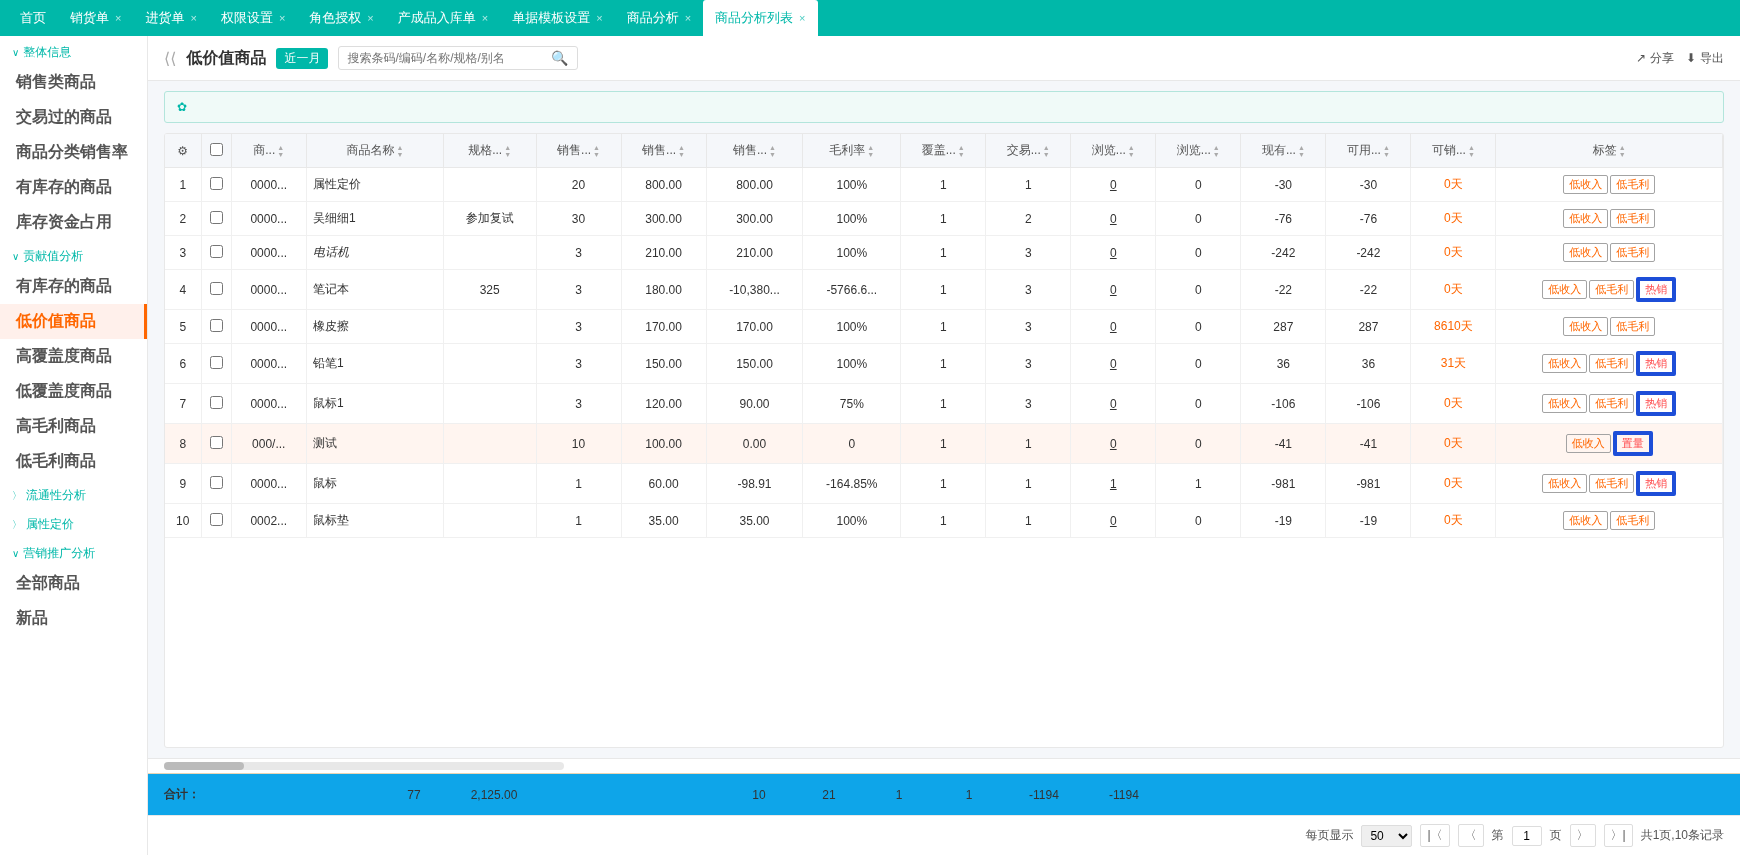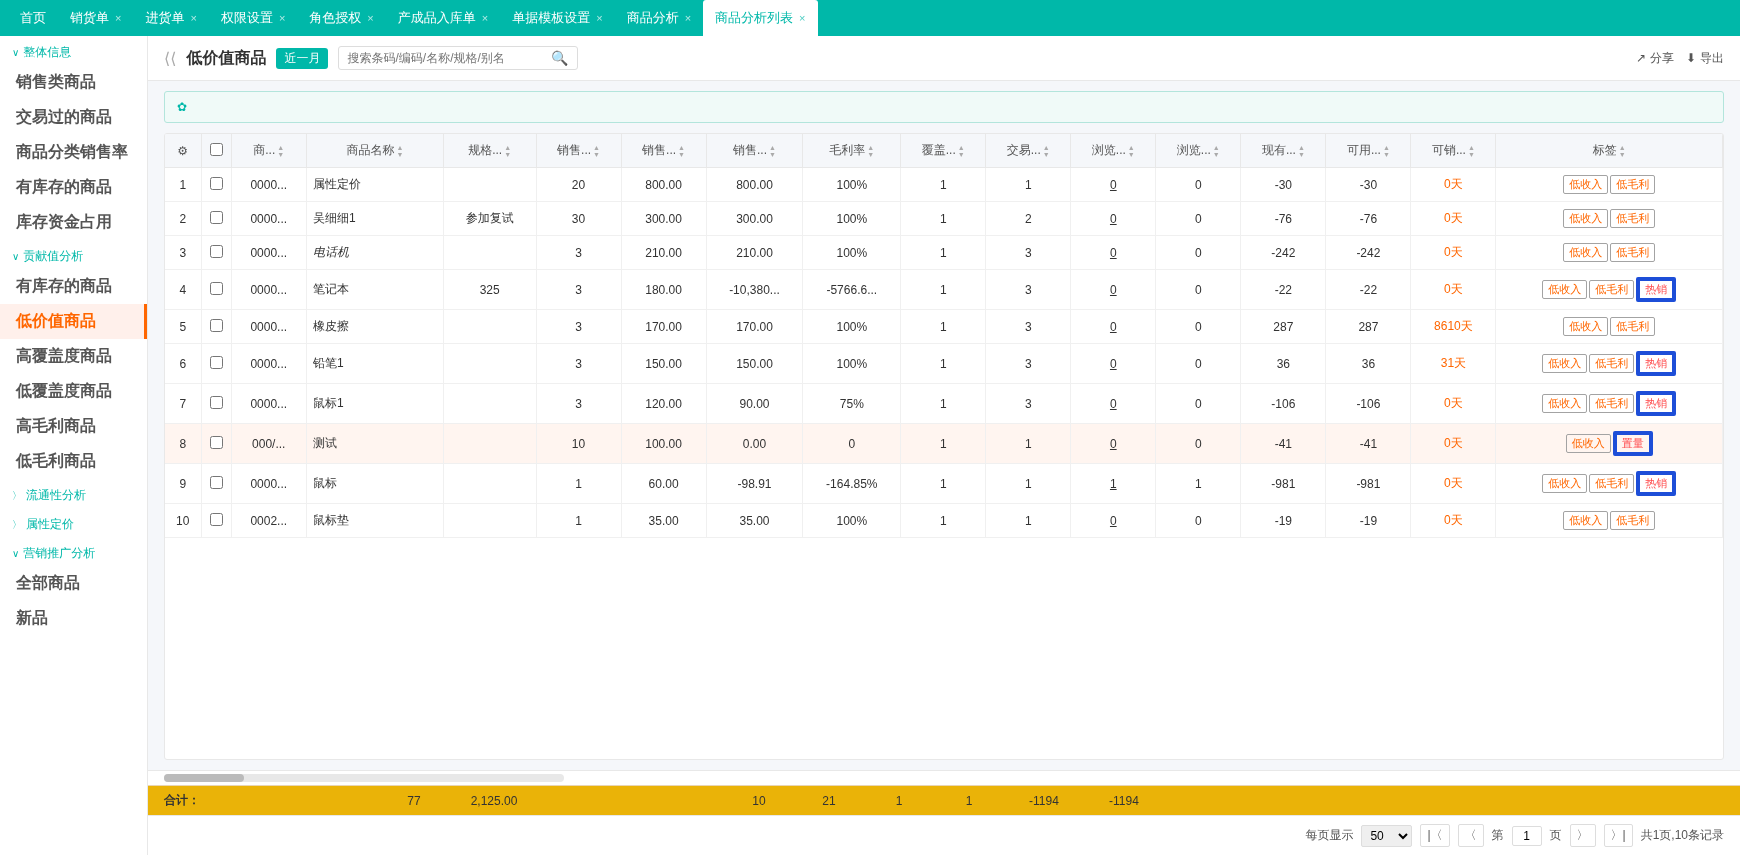--- a/index.html
+++ b/index.html
@@ -440,21 +440,21 @@
           </tbody>
       </table>
     </div>
 
     <div class="bottom-scroll-bar">
       <div class="scroll-track">
         <div class="scroll-thumb"></div>
       </div>
     </div>
 
-    <div style="background:#eab308; border-top:1px solid #e8d5b5; padding:6px 16px; display:flex; align-items:center; gap:0;">
+    <div style="background:#0ea5e9; border-top:1px solid #e8d5b5; padding:12px 16px; display:flex; align-items:center; gap:0;">
       <span style="font-weight:bold; color:#333; min-width:220px;">合计：</span>
       <span style="min-width:60px; text-align:center; color:#333;">77</span>
       <span style="min-width:100px; text-align:center; color:#333;">2,125.00</span>
       <span style="min-width:100px; text-align:center;"></span>
       <span style="min-width:80px; text-align:center;"></span>
       <span style="min-width:70px; text-align:center; color:#333;">10</span>
       <span style="min-width:70px; text-align:center; color:#333;">21</span>
       <span style="min-width:70px; text-align:center; color:#333;">1</span>
       <span style="min-width:70px; text-align:center; color:#333;">1</span>
       <span style="min-width:80px; text-align:center; color:#333;">-1194</span>

